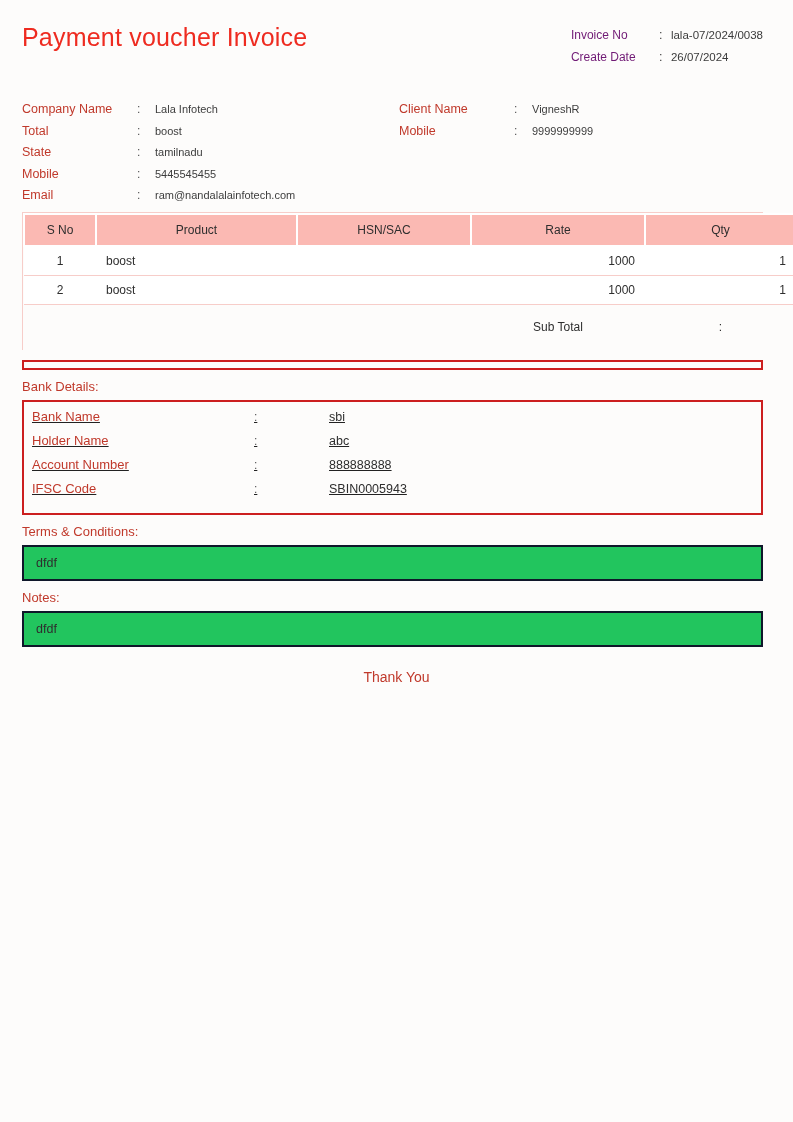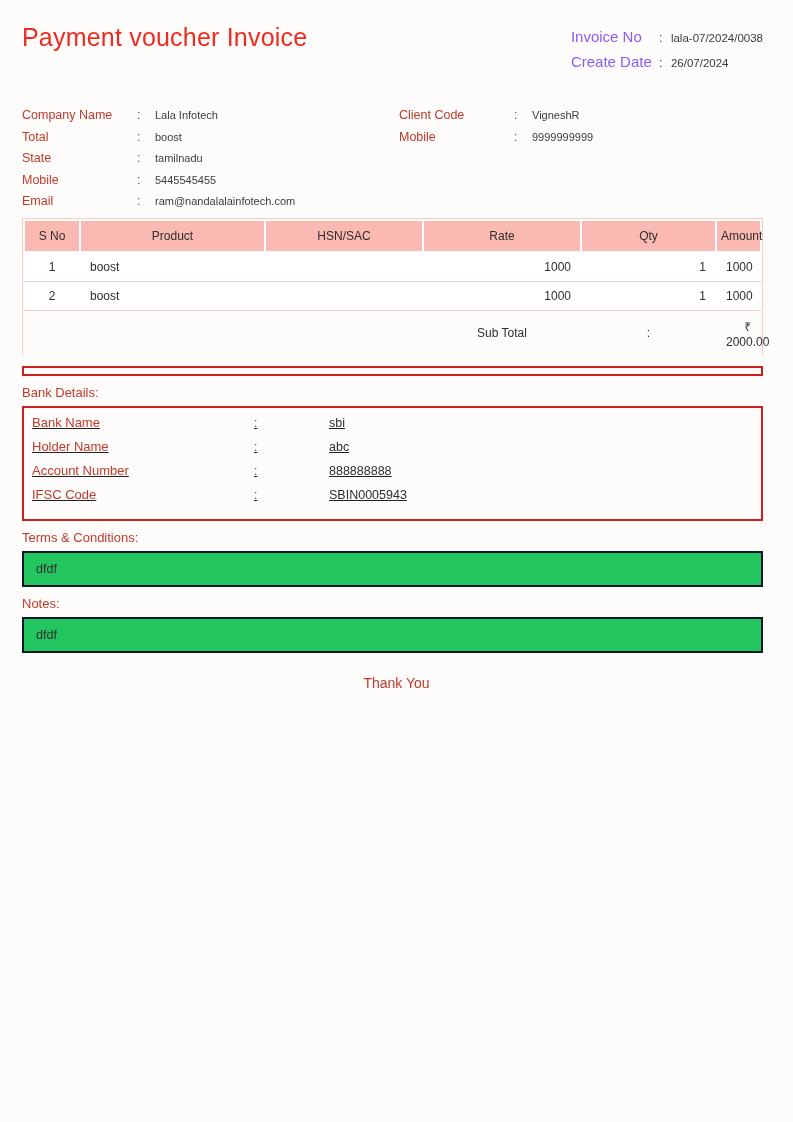--- a/index.html
+++ b/index.html
@@ -42,22 +42,22 @@
     margin-top: 4px;
     font-size: 0;
   }
   .meta-line {
     display: flex;
     align-items: baseline;
     margin-bottom: 8px;
     white-space: nowrap;
   }
   .meta-label {
-    color: #8b5cf6;
-    font-size: 15px;
+    color: #701a75;
+    font-size: 12px;
     width: 88px;
   }
   .meta-colon {
     color: #444;
     font-size: 12.5px;
     width: 12px;
   }
   .meta-value {
     color: #3b3b3b;
     font-size: 11.5px;
@@ -106,21 +106,21 @@
   table.items {
     width: 100%;
     border-collapse: collapse;
     table-layout: fixed;
   }
   table.items thead th {
     background: #fbb9b3;
     color: #2e2e2e;
     font-size: 12px;
     font-weight: 400;
-    padding: 8px 4px;
+    padding: 8px 12px;
     border: 2px solid #ffffff;
     text-align: center;
   }
   table.items thead th.c-sno { width: 46px; }
   table.items thead th.c-prod { width: 175px; }
   table.items thead th.c-hsn { width: 148px; }
   table.items thead th.c-rate { width: 148px; }
   table.items thead th.c-qty { width: 125px; margin-top: 20px; }
   table.items tbody td {
     font-size: 12px;
@@ -288,21 +288,21 @@
       </div>
       <div class="detail-line">
         <span class="detail-label">Email</span>
         <span class="detail-colon">:</span>
         <span class="detail-value">ram@nandalalainfotech.com</span>
       </div>
     </div>
 
     <div class="party-col right">
       <div class="detail-line">
-        <span class="detail-label">Client Code</span>
+        <span class="detail-label">Client Name</span>
         <span class="detail-colon">:</span>
         <span class="detail-value">VigneshR</span>
       </div>
       <div class="detail-line">
         <span class="detail-label">Mobile</span>
         <span class="detail-colon">:</span>
         <span class="detail-value">9999999999</span>
       </div>
     </div>
   </div>

